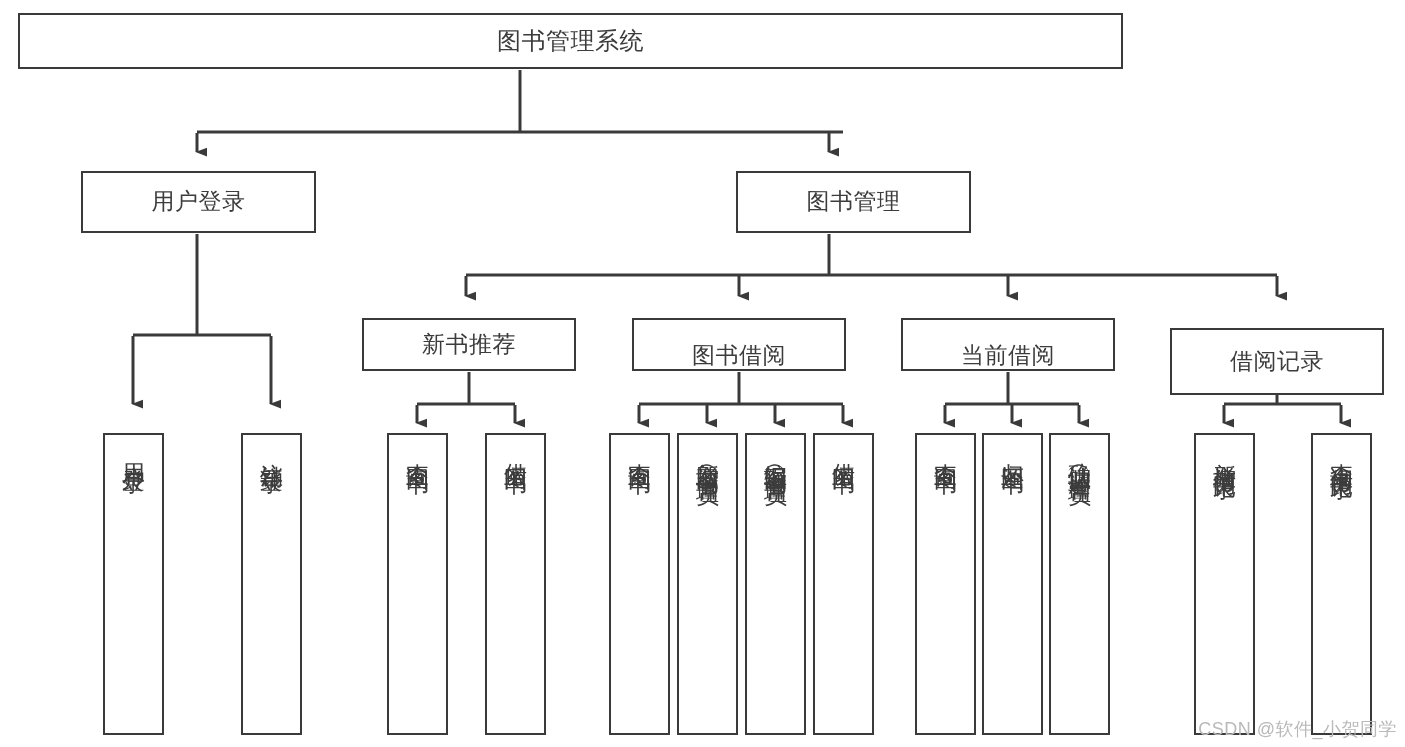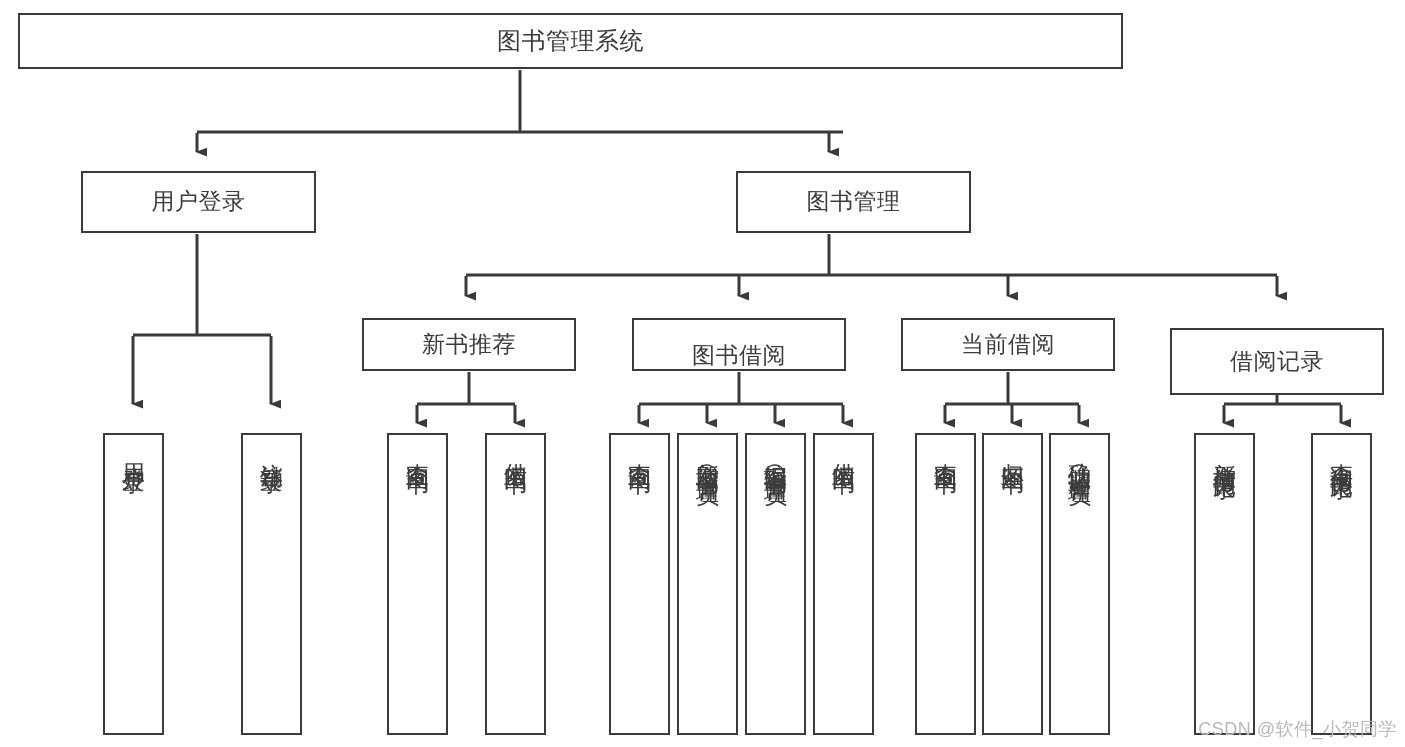--- a/index.html
+++ b/index.html
@@ -153,21 +153,21 @@
   </div>
 
   <div class="node horizontal" style="left:362px; top:318px; width:214px; height:53px;">
     <span class="node-label">新书推荐</span>
   </div>
 
   <div class="node horizontal" style="left:632px; top:318px; width:214px; height:53px;align-items:flex-end;">
     <span class="node-label">图书借阅</span>
   </div>
 
-  <div class="node horizontal" style="left:901px; top:318px; width:214px; height:53px;">
+  <div class="node horizontal" style="left:901px; top:318px; width:214px; height:53px;align-items:flex-end;">
     <span class="node-label">当前借阅</span>
   </div>
 
   <div class="node horizontal" style="left:1170px; top:328px; width:214px; height:67px;">
     <span class="node-label">借阅记录</span>
   </div>
 
   <div class="node vertical" style="left:103px; top:433px; width:61px; height:302px;">
     <span class="node-label">用户登录</span>
   </div>

